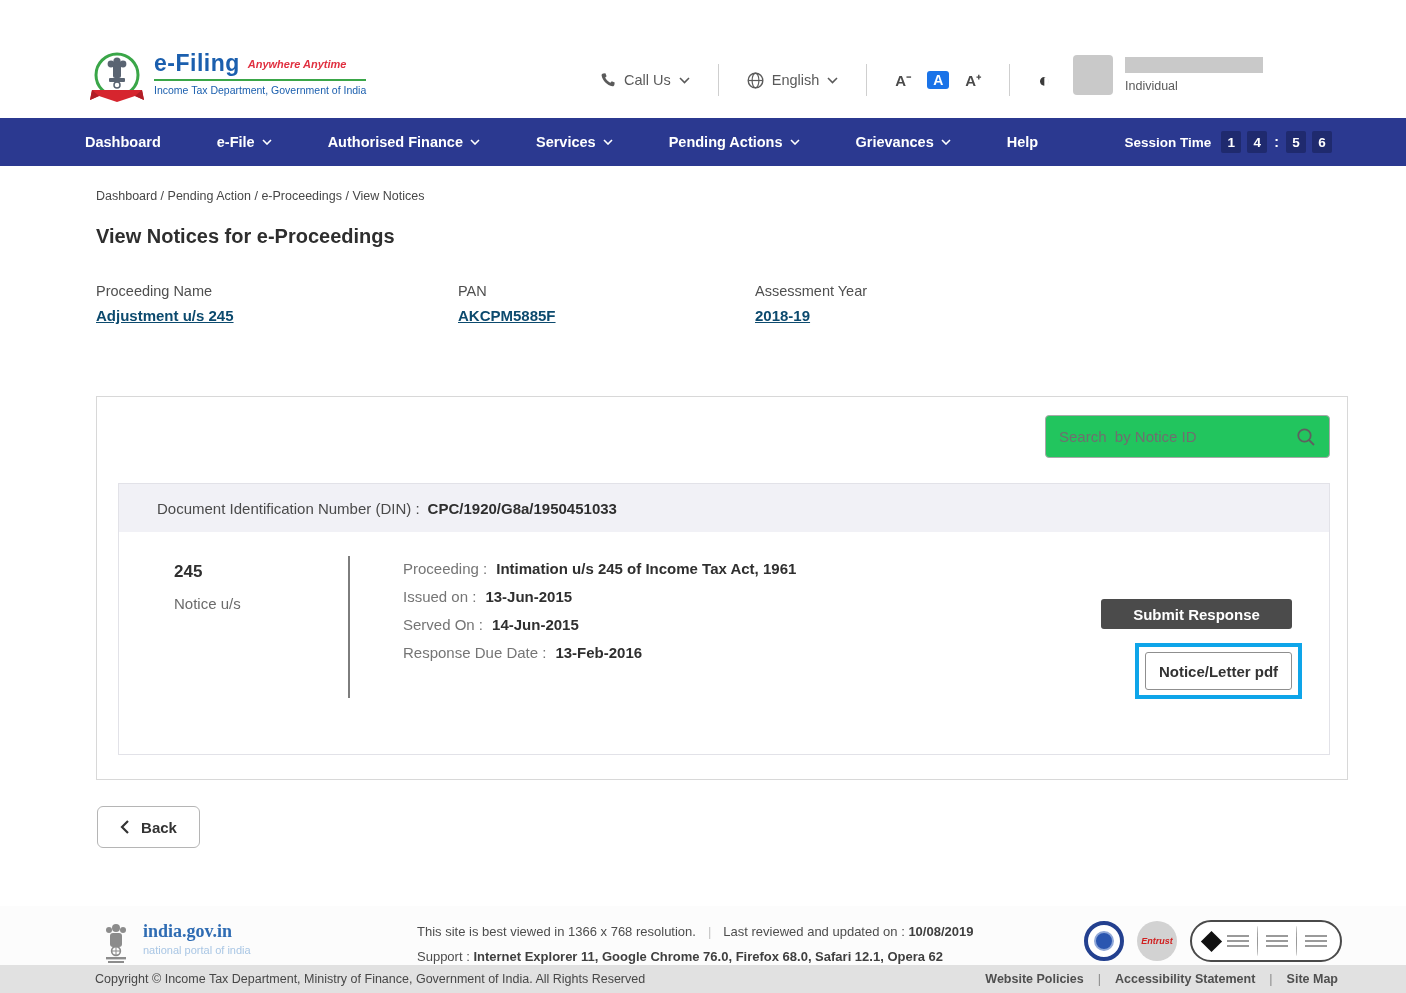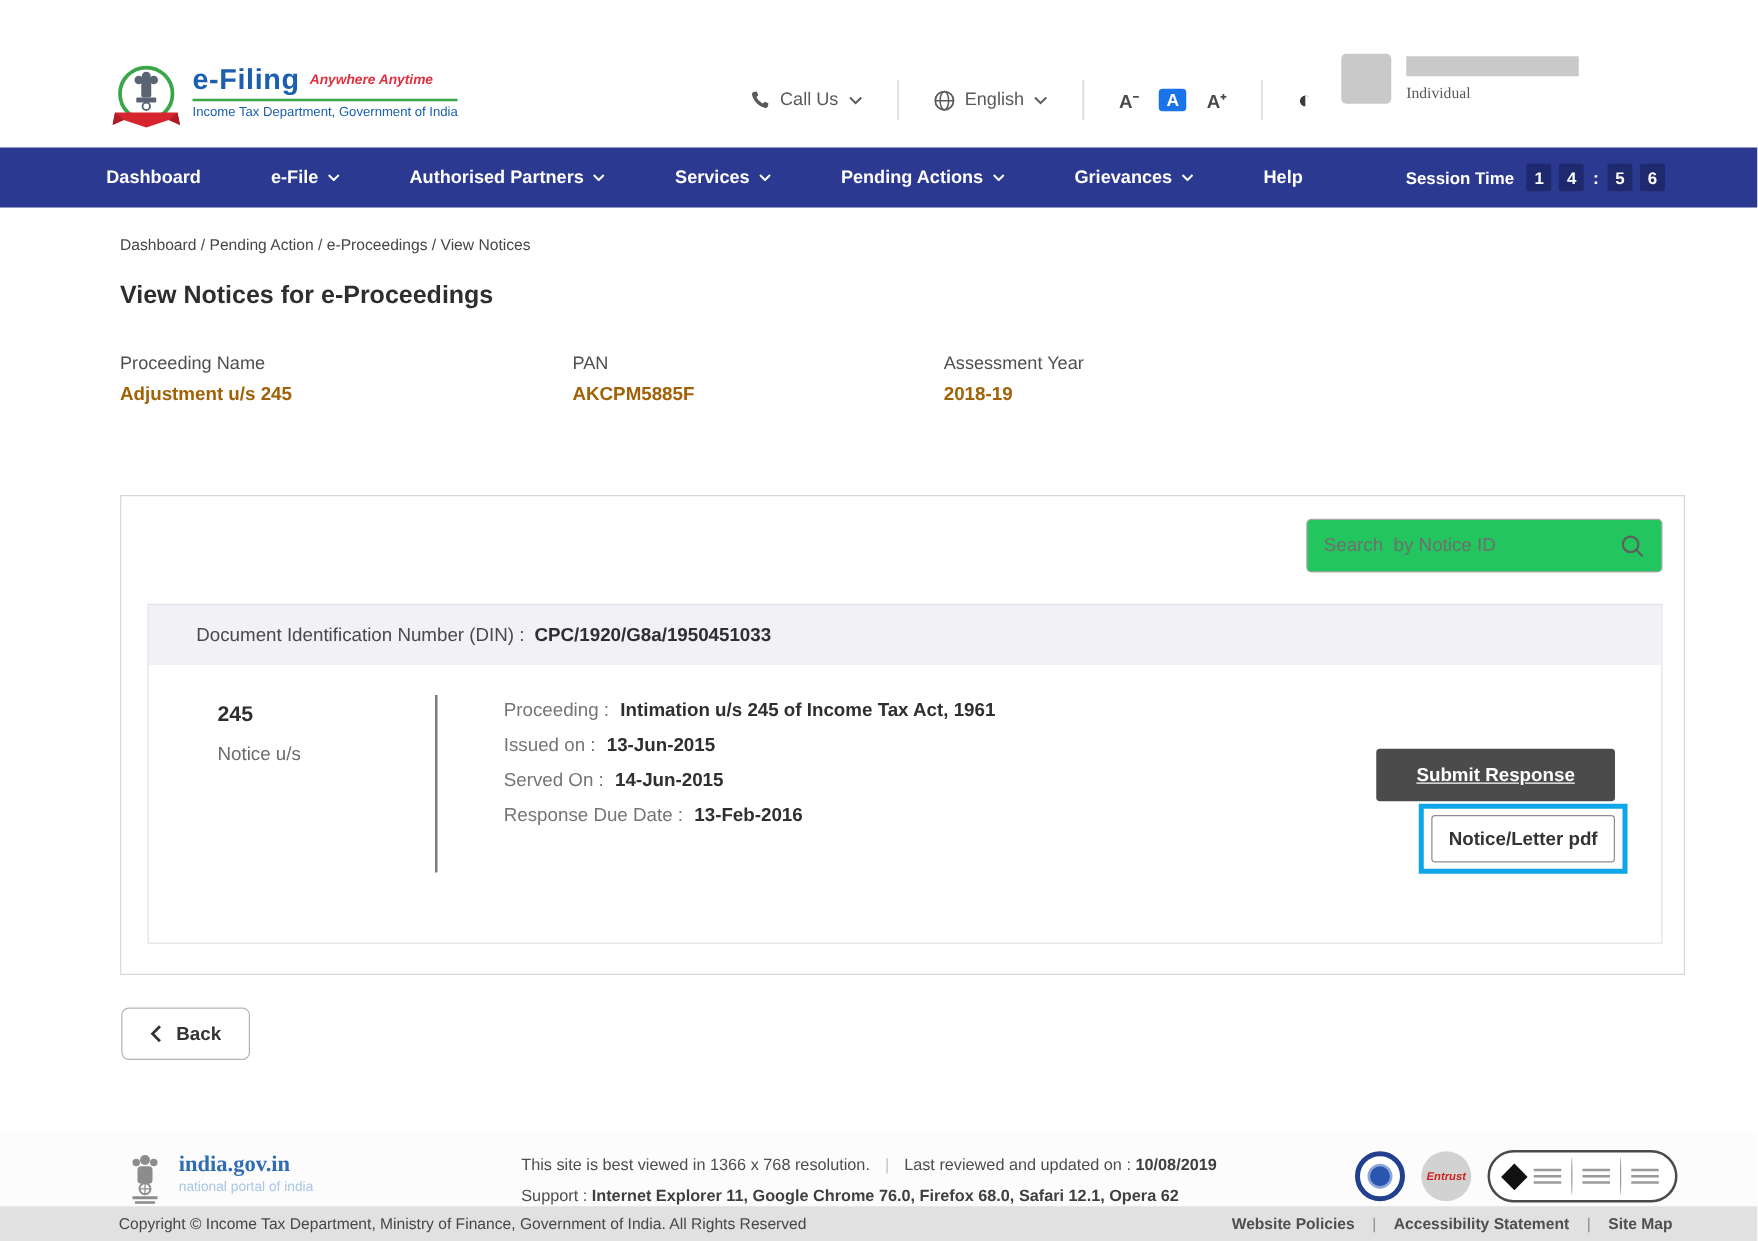--- a/index.html
+++ b/index.html
@@ -16,42 +16,42 @@
   .brand-subtitle { font-size:10.5px; color:#1b5fae; }
 
   .utilities { position:absolute; left:600px; top:60px; height:40px; display:flex; align-items:center; gap:18px; color:#5a5a5a; }
   .util-item { display:flex; align-items:center; gap:8px; font-size:14.5px; color:#5a5a5a; cursor:pointer; }
   .util-divider { width:1px; height:32px; background:#cfcfcf; margin:0 10px; }
   .font-controls { display:flex; align-items:center; gap:16px; }
   .font-btn { font-size:15px; font-weight:bold; color:#4a4a4a; cursor:pointer; }
   .font-btn.active { background:#1a73e8; color:#fff; padding:1px 6px; border-radius:3px; font-size:14px; }
   .contrast-glyph { font-size:20px; color:#3a3a3a; cursor:pointer; }
 
-  .user-block { position:absolute; left:1073px; top:43px; display:flex; gap:12px;font-family:Liberation Serif, serif; }
+  .user-block { position:absolute; left:1073px; top:55px; display:flex; gap:12px; }
   .avatar { width:40px; height:40px; background:#c9c9c9; border-radius:4px; }
   .user-meta { display:flex; flex-direction:column; gap:6px; padding-top:2px; }
   .redacted-name { width:138px; height:16px; background:#c9c9c9; }
   .user-type { font-size:12.5px; color:#5a5a5a; }
 
   
   .nav { position:absolute; top:118px; left:0; width:1406px; height:48px; background:#2b3990; display:flex; align-items:center; padding:0 74px 0 85px; }
   .nav-item { display:flex; align-items:center; gap:7px; color:#ffffff; font-size:14.5px; font-weight:bold; margin-right:56px; cursor:pointer; white-space:nowrap; }
   .session { margin-left:auto; display:flex; align-items:center; gap:6px; color:#fff; }
   .session-label { font-size:13.5px; font-weight:bold; margin-right:4px; }
   .session-digit { width:20px; height:22px; background:#1f2a6e; border-radius:2px; display:flex; align-items:center; justify-content:center; font-size:13.5px; font-weight:bold; }
   .session-colon { font-size:14px; font-weight:bold; margin:0 1px; }
 
   
   .breadcrumb { position:absolute; top:189px; left:96px; font-size:12.5px; color:#474747; font-weight:500; }
   .page-title { position:absolute; top:225px; left:96px; font-size:20px; font-weight:bold; color:#2e2e2e; }
 
   .info-row { position:absolute; top:283px; left:96px; display:flex; }
   .info-col1 { width:362px; } .info-col2 { width:297px; }
   .info-label { font-size:14.5px; color:#4f4f4f; }
-  .info-value { font-size:15px; font-weight:bold; color:#a16207; margin-top:8px; }
+  .info-value { font-size:15px; font-weight:bold; color:#0c4a6e; margin-top:8px;text-decoration:underline; }
 
   .outer-card { position:absolute; left:96px; top:396px; width:1252px; height:384px; border:1px solid #d8d8d8; background:#fff; }
   .search-box { position:absolute; top:18px; right:17px; width:285px; height:43px; border:1px solid #a9a9a9; border-radius:4px; display:flex; align-items:center; padding:0 13px; background:#22c55e; }
   .search-input { border:none; outline:none; flex:1; font-size:15px; color:#333; font-family:"Liberation Sans", sans-serif; background:transparent; }
   .search-input::placeholder { color:#6f6f6f; }
 
   .inner-card { position:absolute; left:21px; top:86px; width:1212px; height:272px; border:1px solid #e2e2e8; background:#fff; }
   .din-strip { height:48px; background:#f1f1f6; display:flex; align-items:center; padding-left:38px; font-size:15px; }
   .din-label { color:#4a4a4a; }
   .din-value { color:#2f2f2f; font-weight:bold; margin-left:8px; }
@@ -59,21 +59,21 @@
   .notice-body { position:relative; height:215px; }
   .notice-section-value { position:absolute; left:55px; top:30px; font-size:17px; font-weight:bold; color:#2f2f2f; }
   .notice-section-label { position:absolute; left:55px; top:63px; font-size:15px; color:#6b6b6b; }
   .v-divider { position:absolute; left:229px; top:24px; width:1.5px; height:142px; background:#7d7d7d; }
 
   .detail-rows { position:absolute; left:284px; top:28px; }
   .detail-row { height:28px; font-size:15px; display:flex; align-items:baseline; }
   .detail-label { color:#757575; }
   .detail-value { color:#2f2f2f; font-weight:bold; margin-left:9px; }
 
-  .submit-btn { position:absolute; left:982px; top:67px; width:191px; height:42px; background:#4b4b4b; color:#fff; font-size:15px; font-weight:bold; border:none; border-radius:3px; display:flex; align-items:center; justify-content:center; cursor:pointer; font-family:"Liberation Sans", sans-serif;text-decoration:underline; }
+  .submit-btn { position:absolute; left:982px; top:67px; width:191px; height:30px; background:#4b4b4b; color:#fff; font-size:15px; font-weight:bold; border:none; border-radius:3px; display:flex; align-items:center; justify-content:center; cursor:pointer; font-family:"Liberation Sans", sans-serif; }
   .pdf-highlight { position:absolute; left:1016px; top:111px; width:167px; height:56px; border:4px solid #0ea5e9; display:flex; align-items:center; justify-content:center; }
   .pdf-btn { width:147px; height:38px; background:#fff; border:1px solid #8f8f8f; border-radius:3px; font-size:15px; font-weight:bold; color:#333; display:flex; align-items:center; justify-content:center; cursor:pointer; font-family:"Liberation Sans", sans-serif; }
 
   .back-btn { position:absolute; left:97px; top:806px; width:103px; height:42px; background:#fff; border:1px solid #b5b5b5; border-radius:6px; display:flex; align-items:center; justify-content:center; gap:12px; font-size:15px; font-weight:bold; color:#333; cursor:pointer; font-family:"Liberation Sans", sans-serif; }
 
   
   .footer { position:absolute; top:906px; left:0; width:1406px; height:79px; background:#fcfcfc; }
   .footer-left { position:absolute; left:100px; top:15px; display:flex; gap:11px; align-items:flex-start; }
   .portal-name { font-family:"Liberation Serif", serif; font-size:18px; font-weight:bold; color:#2f6cb3; }
   .portal-tagline { font-size:11px; color:#a9c6e4; margin-top:2px; }
@@ -183,21 +183,21 @@
   </div>
   <div class="nav-item">
     <span>e-File</span>
     <span>
         <svg width="10" height="6" viewBox="0 0 10 6">
           <path d="M1 1 L5 5 L9 1" stroke="#ffffff" stroke-width="1.6" fill="none"></path>
         </svg>
       </span>
   </div>
   <div class="nav-item">
-    <span>Authorised Partners</span>
+    <span>Authorised Finance</span>
     <span>
         <svg width="10" height="6" viewBox="0 0 10 6">
           <path d="M1 1 L5 5 L9 1" stroke="#ffffff" stroke-width="1.6" fill="none"></path>
         </svg>
       </span>
   </div>
   <div class="nav-item">
     <span>Services</span>
     <span>
         <svg width="10" height="6" viewBox="0 0 10 6">

